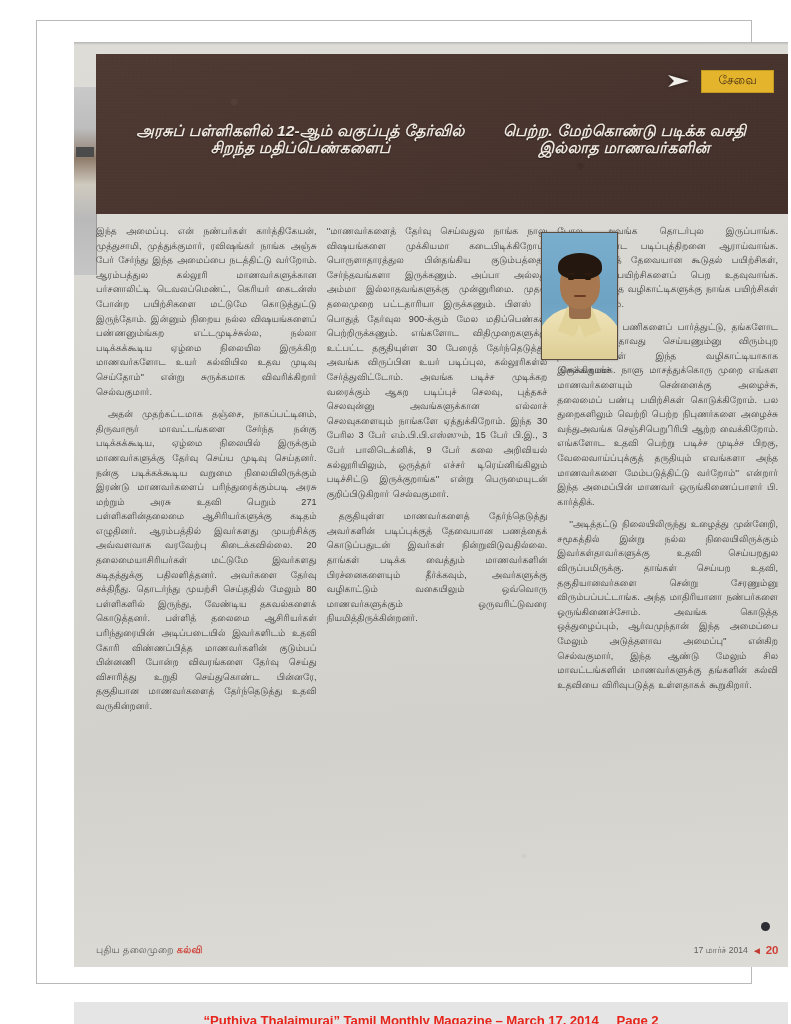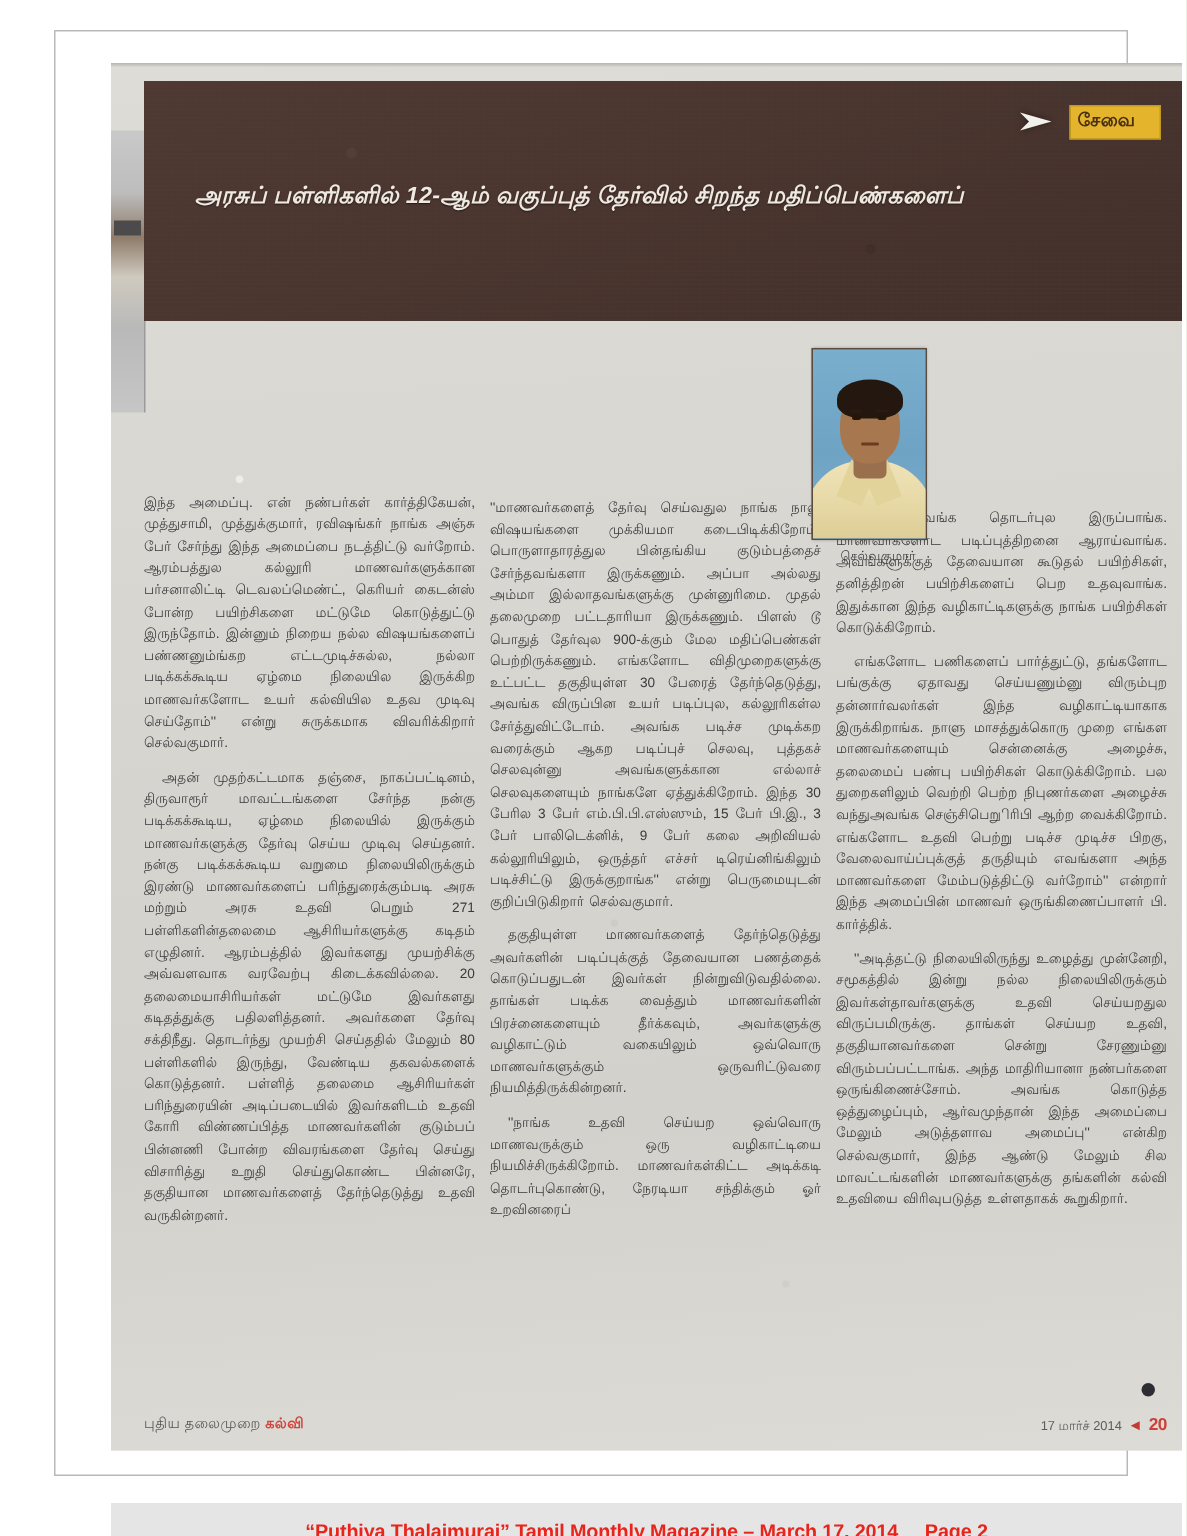--- a/index.html
+++ b/index.html
@@ -71,23 +71,23 @@
     position:absolute;right:14px;top:16px;
     display:flex;align-items:center;gap:6px;
   }
   #arrow-icon{
     width:28px;height:18px;display:block;filter:drop-shadow(0 0 2px rgba(0,0,0,.45));
   }
   #service-tag{
     background:#e3b42c;
     color:#4a3014;
     font-size:12px;
-    font-weight:bold;
+    font-weight:normal;
     letter-spacing:.3px;
-    padding:3px 16px 4px 4px;
+    padding:3px 16px 4px 16px;
     border:1px solid #c29a1f;
     line-height:1.15;
     white-space:nowrap;
   }
 
   .banner-line{
     color:#efe9e2;
     font-weight:bold;
     font-style:italic;
     font-size:15.5px;
@@ -97,21 +97,21 @@
     line-height:1.1;
   }
   #banner-lines{
     position:absolute;left:34px;right:24px;top:68px;
     display:flex;flex-direction:row;gap:14px;
   }
 
   
   #columns{
     position:absolute;left:22px;right:10px;top:182px;height:705px;
-    display:flex;gap:10px;align-items:center;
+    display:flex;gap:10px;
   }
   .text-column{
     flex:1 1 0;
     position:relative;
     font-size:9.1px;
     line-height:14.6px;
     color:#3a3a3c;
     text-align:justify;
     letter-spacing:.05px;
     word-spacing:1px;
@@ -227,34 +227,34 @@
 
       <div id="service-tag-wrap">
         <svg id="arrow-icon" viewBox="0 0 28 18">
           <path d="M1 3 L22 9 L1 15 L7 9 Z" fill="#f2f0ea"></path>
         </svg>
         <div id="service-tag">சேவை</div>
       </div>
 
       <div id="banner-lines">
         <div class="banner-line">அரசுப் பள்ளிகளில் 12-ஆம் வகுப்புத் தேர்வில் சிறந்த மதிப்பெண்களைப்</div>
+        <div class="banner-line">பெற்ற. மேற்கொண்டு படிக்க வசதி இல்லாத மாணவர்களின்</div>
       </div>
     </div>
 
     <div id="columns">
 
       <div class="text-column">
         <p>இந்த அமைப்பு. என் நண்பர்கள் கார்த்திகேயன், முத்துசாமி, முத்துக்குமார், ரவிஷங்கர் நாங்க அஞ்சு பேர் சேர்ந்து இந்த அமைப்பை நடத்திட்டு வர்றோம். ஆரம்பத்துல கல்லூரி மாணவர்களுக்கான பர்சனாலிட்டி டெவலப்மெண்ட், கெரியர் கைடன்ஸ் போன்ற பயிற்சிகளை மட்டுமே கொடுத்துட்டு இருந்தோம். இன்னும் நிறைய நல்ல விஷயங்களைப் பண்ணனும்ங்கற எட்டமுடிச்சுல்ல, நல்லா படிக்கக்கூடிய ஏழ்மை நிலையில இருக்கிற மாணவர்களோட உயர் கல்வியில உதவ முடிவு செய்தோம்'' என்று சுருக்கமாக விவரிக்கிறார் செல்வகுமார்.</p>
         <p class="para-indent">அதன் முதற்கட்டமாக தஞ்சை, நாகப்பட்டினம், திருவாரூர் மாவட்டங்களை சேர்ந்த நன்கு படிக்கக்கூடிய, ஏழ்மை நிலையில் இருக்கும் மாணவர்களுக்கு தேர்வு செய்ய முடிவு செய்தனர். நன்கு படிக்கக்கூடிய வறுமை நிலையிலிருக்கும் இரண்டு மாணவர்களைப் பரிந்துரைக்கும்படி அரசு மற்றும் அரசு உதவி பெறும் 271 பள்ளிகளின்தலைமை ஆசிரியர்களுக்கு கடிதம் எழுதினர். ஆரம்பத்தில் இவர்களது முயற்சிக்கு அவ்வளவாக வரவேற்பு கிடைக்கவில்லை. 20 தலைமையாசிரியர்கள் மட்டுமே இவர்களது கடிதத்துக்கு பதிலளித்தனர். அவர்களை தேர்வு சக்திநீது. தொடர்ந்து முயற்சி செய்ததில் மேலும் 80 பள்ளிகளில் இருந்து, வேண்டிய தகவல்களைக் கொடுத்தனர். பள்ளித் தலைமை ஆசிரியர்கள் பரிந்துரையின் அடிப்படையில் இவர்களிடம் உதவி கோரி விண்ணப்பித்த மாணவர்களின் குடும்பப் பின்னணி போன்ற விவரங்களை தேர்வு செய்து விசாரித்து உறுதி செய்துகொண்ட பின்னரே, தகுதியான மாணவர்களைத் தேர்ந்தெடுத்து உதவி வருகின்றனர்.</p>
       </div>
 
       <div class="text-column">
         <p>''மாணவர்களைத் தேர்வு செய்வதுல நாங்க நாலு விஷயங்களை முக்கியமா கடைபிடிக்கிறோம், பொருளாதாரத்துல பின்தங்கிய குடும்பத்தைச் சேர்ந்தவங்களா இருக்கணும். அப்பா அல்லது அம்மா இல்லாதவங்களுக்கு முன்னுரிமை. முதல் தலைமுறை பட்டதாரியா இருக்கணும். பிளஸ் டூ பொதுத் தேர்வுல 900-க்கும் மேல மதிப்பெண்கள் பெற்றிருக்கணும். எங்களோட விதிமுறைகளுக்கு உட்பட்ட தகுதியுள்ள 30 பேரைத் தேர்ந்தெடுத்து, அவங்க விருப்பின உயர் படிப்புல, கல்லூரிகள்ல சேர்த்துவிட்டோம். அவங்க படிச்ச முடிக்கற வரைக்கும் ஆகற படிப்புச் செலவு, புத்தகச் செலவுன்னு அவங்களுக்கான எல்லாச் செலவுகளையும் நாங்களே ஏத்துக்கிறோம். இந்த 30 பேரில 3 பேர் எம்.பி.பி.எஸ்ஸும், 15 பேர் பி.இ., 3 பேர் பாலிடெக்னிக், 9 பேர் கலை அறிவியல் கல்லூரியிலும், ஒருத்தர் எச்சர் டிரெய்னிங்கிலும் படிச்சிட்டு இருக்குறாங்க'' என்று பெருமையுடன் குறிப்பிடுகிறார் செல்வகுமார்.</p>
         <p class="para-indent">தகுதியுள்ள மாணவர்களைத் தேர்ந்தெடுத்து அவர்களின் படிப்புக்குத் தேவையான பணத்தைக் கொடுப்பதுடன் இவர்கள் நின்றுவிடுவதில்லை. தாங்கள் படிக்க வைத்தும் மாணவர்களின் பிரச்னைகளையும் தீர்க்கவும், அவர்களுக்கு வழிகாட்டும் வகையிலும் ஒவ்வொரு மாணவர்களுக்கும் ஒருவரிட்டுவரை நியமித்திருக்கின்றனர்.</p>
-        <p class="para-indent">''நாங்க உதவி செய்யற ஒவ்வொரு மாணவருக்கும் ஒரு வழிகாட்டியை நியமிச்சிருக்கிறோம். மாணவர்கள்கிட்ட அடிக்கடி தொடர்புகொண்டு, நேரடியா சந்திக்கும் ஓர் உறவினரைப்</p>
       </div>
 
       <div class="text-column">
         <p>போல அவங்க தொடர்புல இருப்பாங்க. மாணவர்களோட படிப்புத்திறனை ஆராய்வாங்க. அவங்களுக்குத் தேவையான கூடுதல் பயிற்சிகள், தனித்திறன் பயிற்சிகளைப் பெற உதவுவாங்க. இதுக்கான இந்த வழிகாட்டிகளுக்கு நாங்க பயிற்சிகள் கொடுக்கிறோம்.</p>
         <p class="para-indent">எங்களோட பணிகளைப் பார்த்துட்டு, தங்களோட பங்குக்கு ஏதாவது செய்யணும்னு விரும்புற தன்னார்வலர்கள் இந்த வழிகாட்டியாகாக இருக்கிறாங்க. நாளு மாசத்துக்கொரு முறை எங்கள மாணவர்களையும் சென்னைக்கு அழைச்சு, தலைமைப் பண்பு பயிற்சிகள் கொடுக்கிறோம். பல துறைகளிலும் வெற்றி பெற்ற நிபுணர்களை அழைச்சு வந்துஅவங்க செஞ்சிபெறுிரிபி ஆற்ற வைக்கிறோம். எங்களோட உதவி பெற்று படிச்ச முடிச்ச பிறகு, வேலைவாய்ப்புக்குத் தருதியும் எவங்களா அந்த மாணவர்களை மேம்படுத்திட்டு வர்றோம்'' என்றார் இந்த அமைப்பின் மாணவர் ஒருங்கிணைப்பாளர் பி. கார்த்திக்.</p>
         <p class="para-indent">''அடித்தட்டு நிலையிலிருந்து உழைத்து முன்னேறி, சமூகத்தில் இன்று நல்ல நிலையிலிருக்கும் இவர்கள்தாவர்களுக்கு உதவி செய்யறதுல விருப்பமிருக்கு. தாங்கள் செய்யற உதவி, தகுதியானவர்களை சென்று சேரணும்னு விரும்பப்பட்டாங்க. அந்த மாதிரியானா நண்பர்களை ஒருங்கிணைச்சோம். அவங்க கொடுத்த ஒத்துழைப்பும், ஆர்வமுந்தான் இந்த அமைப்பை மேலும் அடுத்தளாவ அமைப்பு'' என்கிற செல்வகுமார், இந்த ஆண்டு மேலும் சில மாவட்டங்களின் மாணவர்களுக்கு தங்களின் கல்வி உதவியை விரிவுபடுத்த உள்ளதாகக் கூறுகிறார்.</p>
       </div>
     </div>
 
     <div id="photo-block">

